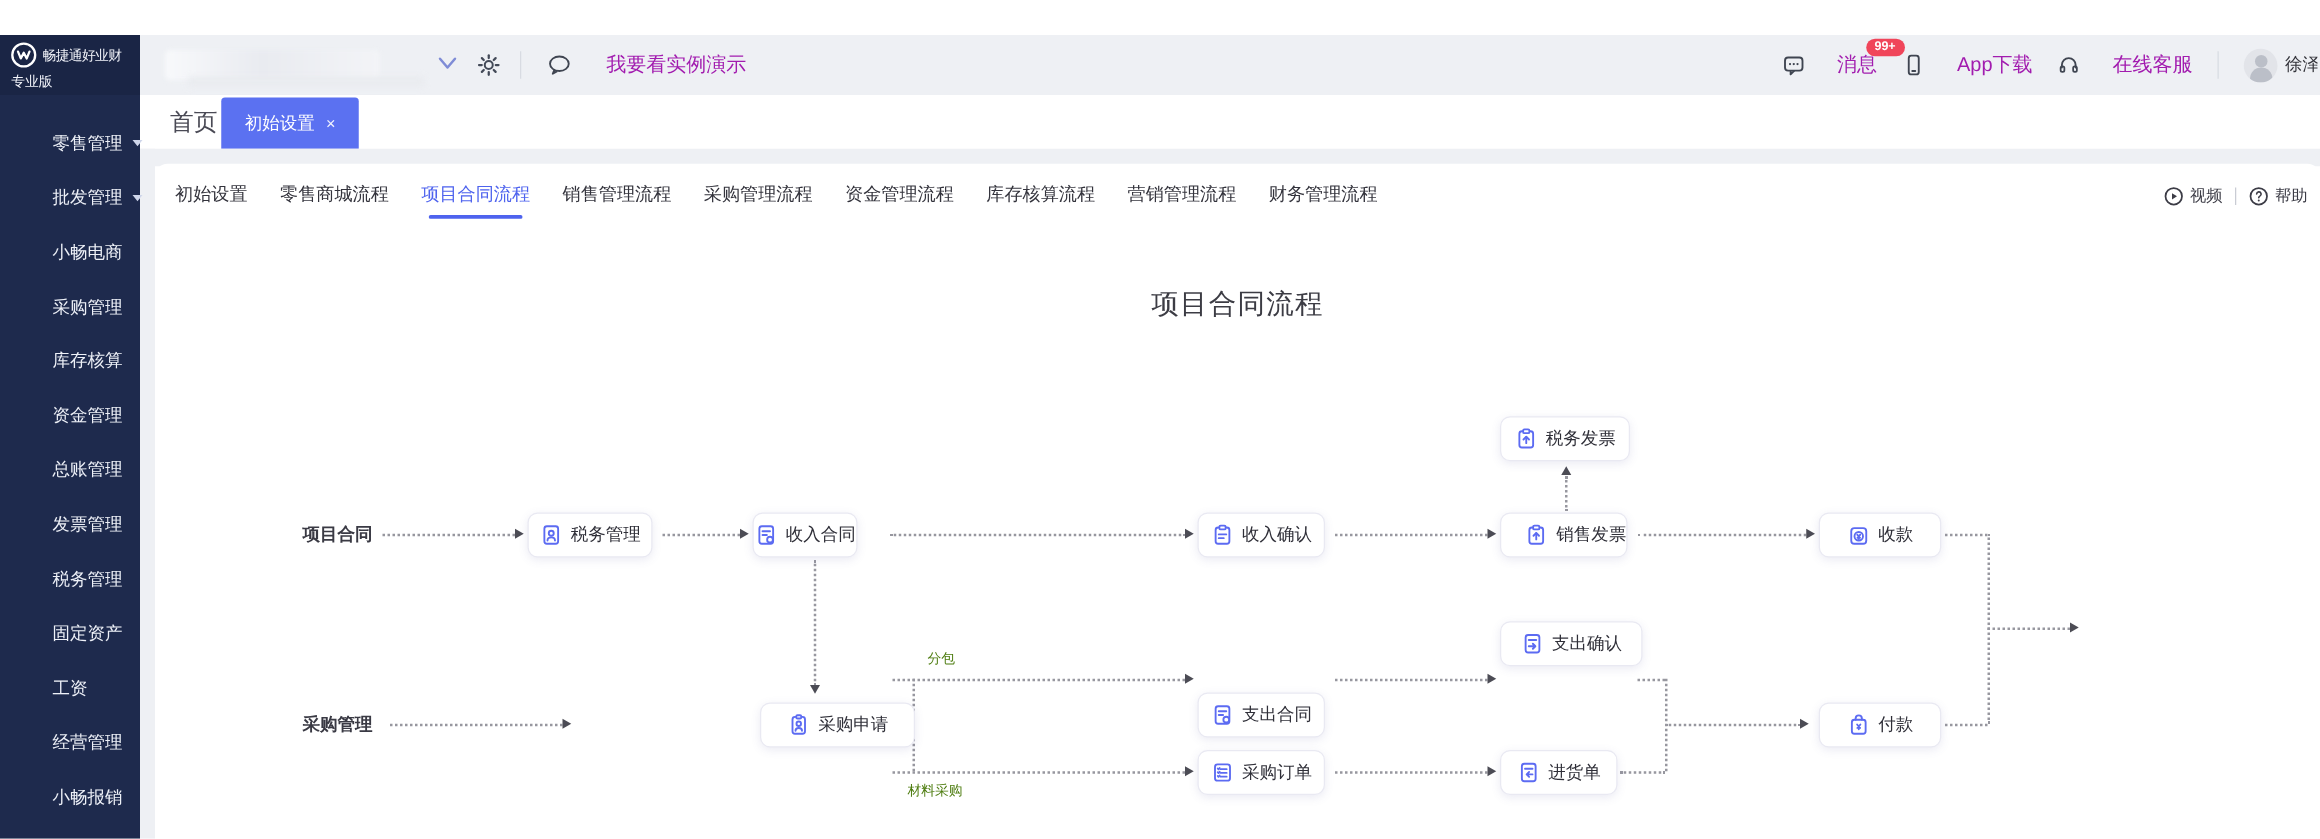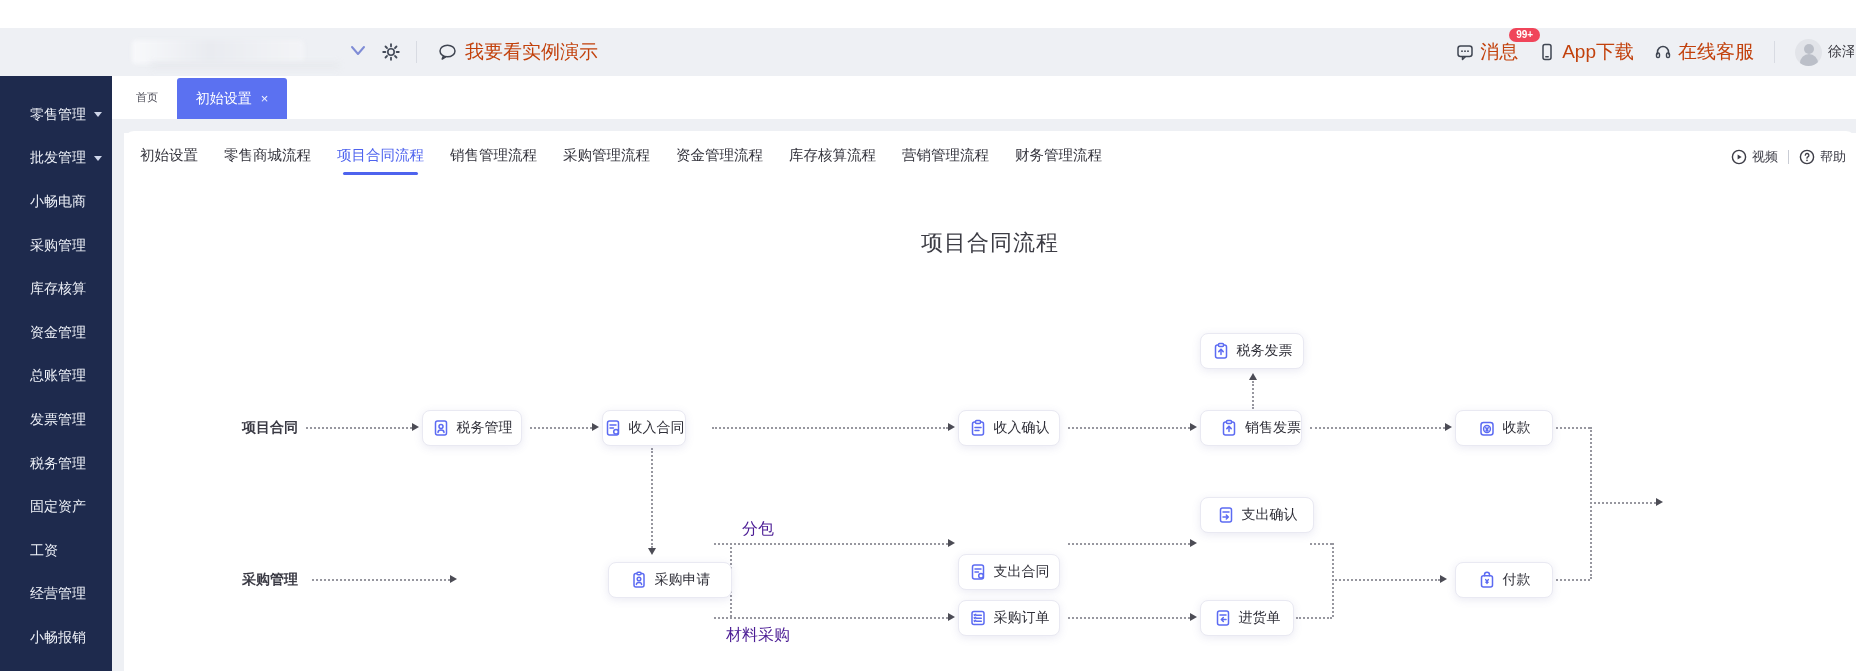--- a/index.html
+++ b/index.html
@@ -18,44 +18,44 @@
 
   .blur-blob { left:132px; top:40px; width:172px; height:24px; border-radius:4px;
     background:linear-gradient(90deg,#f8f9fb 0%,#e9ebf0 45%,#f3f4f7 100%); filter:blur(2px); }
   .blur-strip { left:150px; top:61px; width:190px; height:9px; border-radius:3px;
     background:#e9ebef; filter:blur(2.5px); opacity:.85; }
   #hdr-chevron { left:350px; top:45px; }
   #hdr-gear { left:382px; top:43px; }
   .vdiv { width:1px; height:22px; background:#d8dbe2; }
   #hdr-div1 { left:416px; top:41px; }
   #demo-item { left:438px; top:40px; display:flex; align-items:center; gap:8px; height:24px; }
-  .hdr-text { font-size:19px; color:#c2410c; white-space:nowrap; }
+  .hdr-text { font-size:16px; color:#a21caf; white-space:nowrap;margin-left:20px; }
 
   #topbar-right { position:absolute; right:2px; top:36px; height:32px; display:flex;
     align-items:center; gap:20px; z-index:2; }
   .tb-item { position:relative; display:flex; align-items:center; gap:6px; cursor:pointer; }
   .badge { position:absolute; top:-11px; right:-22px; background:#f0455a; color:#fff;
     font-size:10px; font-weight:bold; padding:1px 7px; border-radius:9px; line-height:12px; }
   .avatar { width:27px; height:27px; border-radius:50%; background:#e2e4e9; overflow:hidden; position:relative; }
   .avatar .head { position:absolute; left:8.5px; top:5px; width:10px; height:10px; border-radius:50%; background:#bbbfc8; }
   .avatar .body { position:absolute; left:4.5px; top:15px; width:18px; height:12px; border-radius:9px 9px 0 0; background:#bbbfc8; }
   .user-name { width:26px; overflow:hidden; white-space:nowrap; font-size:14px; color:#33333a; }
 
   
   #sidebar { left:0; top:76px; width:112px; height:595px; background:#1e2a4d; z-index:3;
     display:flex; flex-direction:column; padding-top:17px; }
-  .side-item { height:43.6px; display:flex; align-items:center; padding-left:30px;
+  .side-item { height:43.6px; display:flex; align-items:center; padding-left:42px;
     color:#eef1f8; font-size:14px; cursor:pointer; white-space:nowrap; }
   .caret { width:0; height:0; border-left:4.5px solid transparent; border-right:4.5px solid transparent;
     border-top:5.5px solid #cfd6ea; margin-left:8px; }
 
   
   #wintab-row { left:112px; top:76px; width:1744px; height:43px; background:#fff; }
   #tab-home { position:absolute; left:24px; top:0; height:43px; display:flex; align-items:center;
-    font-size:11px; color:#4a4a55; cursor:pointer; }
+    font-size:19px; color:#4a4a55; cursor:pointer; }
   #tab-active { position:absolute; left:65px; top:2px; width:110px; height:41px; background:#5b71f1;
     border-radius:3px 3px 0 0; color:#fff; font-size:14px; display:flex; align-items:center;
     justify-content:center; gap:9px; cursor:pointer; }
   #tab-active .close { font-size:13px; opacity:.92; cursor:pointer; }
 
   #gray-band { left:112px; top:119px; width:1744px; height:14px; background:#eef0f4; }
   #gutter { left:112px; top:119px; width:12px; height:552px; background:#eef0f4; }
 
   
   #card { left:124px; top:131px; width:1732px; height:540px; background:#fff; border-radius:10px 10px 0 0; }
@@ -72,40 +72,50 @@
   #flow-title { left:124px; top:228px; width:1732px; text-align:center; font-size:22px;
     color:#3c3c44; letter-spacing:1px; }
 
   
   .fnode { position:absolute; height:36px; background:#fff; border:1px solid #e9e9f2; border-radius:8px;
     box-shadow:0 2px 8px rgba(90,95,160,0.13); display:flex; align-items:center; justify-content:center;
     gap:7px; font-size:14px; color:#2f2f38; cursor:pointer; white-space:nowrap; }
   .nico { width:18px; height:18px; flex:0 0 18px; }
   .nico svg { display:block; }
   .lane-label { position:absolute; font-size:14px; color:#3a3a44; font-weight:bold; white-space:nowrap; }
-  .branch-label { position:absolute; font-size:16px; color:#4c1d95; white-space:nowrap; }
+  .branch-label { position:absolute; font-size:11px; color:#4d7c0f; white-space:nowrap; }
 
   .hline { position:absolute; border-top:2px dotted #97979f; height:0; }
   .vline { position:absolute; border-left:2px dotted #97979f; width:0; }
   .arr-r { position:absolute; width:0; height:0; border-top:4px solid transparent;
     border-bottom:4px solid transparent; border-left:7px solid #4c4c55; }
   .arr-up { position:absolute; width:0; height:0; border-left:4px solid transparent;
     border-right:4px solid transparent; border-bottom:7px solid #4c4c55; }
   .arr-dn { position:absolute; width:0; height:0; border-left:4px solid transparent;
     border-right:4px solid transparent; border-top:7px solid #4c4c55; }
 </style>
 </head>
 <body>
 
 <div id="stage">
 
   <div class="abs" style="left:0;top:0;width:1856px;height:28px;background:#fff;"></div>
 
   <div class="abs" id="topbar"></div>
 
+  <div class="abs" id="logo-block">
+    <div class="brand-row">
+      <svg class="logo-swirl" viewBox="0 0 24 24">
+        <circle cx="12" cy="12" r="10" fill="none" stroke="#fff" stroke-width="2"></circle>
+        <path d="M7 9l2.4 6L12 10l2.6 5L17 9" fill="none" stroke="#fff" stroke-width="2" stroke-linecap="round" stroke-linejoin="round"></path>
+      </svg>
+      <span class="brand-name">畅捷通好业财</span>
+    </div>
+    <div class="brand-edition">专业版</div>
+  </div>
 
   <div class="abs blur-blob"></div>
   <div class="abs blur-strip"></div>
 
   <svg class="abs" id="hdr-chevron" width="16" height="12" viewBox="0 0 16 12">
     <polyline points="2,2 8,9 14,2" fill="none" stroke="#7f8cd6" stroke-width="2" stroke-linecap="round" stroke-linejoin="round"></polyline>
   </svg>
 
   <svg class="abs" id="hdr-gear" width="18" height="18" viewBox="0 0 18 18">
     <circle cx="9" cy="9" r="3.2" fill="none" stroke="#434a58" stroke-width="1.6"></circle>

